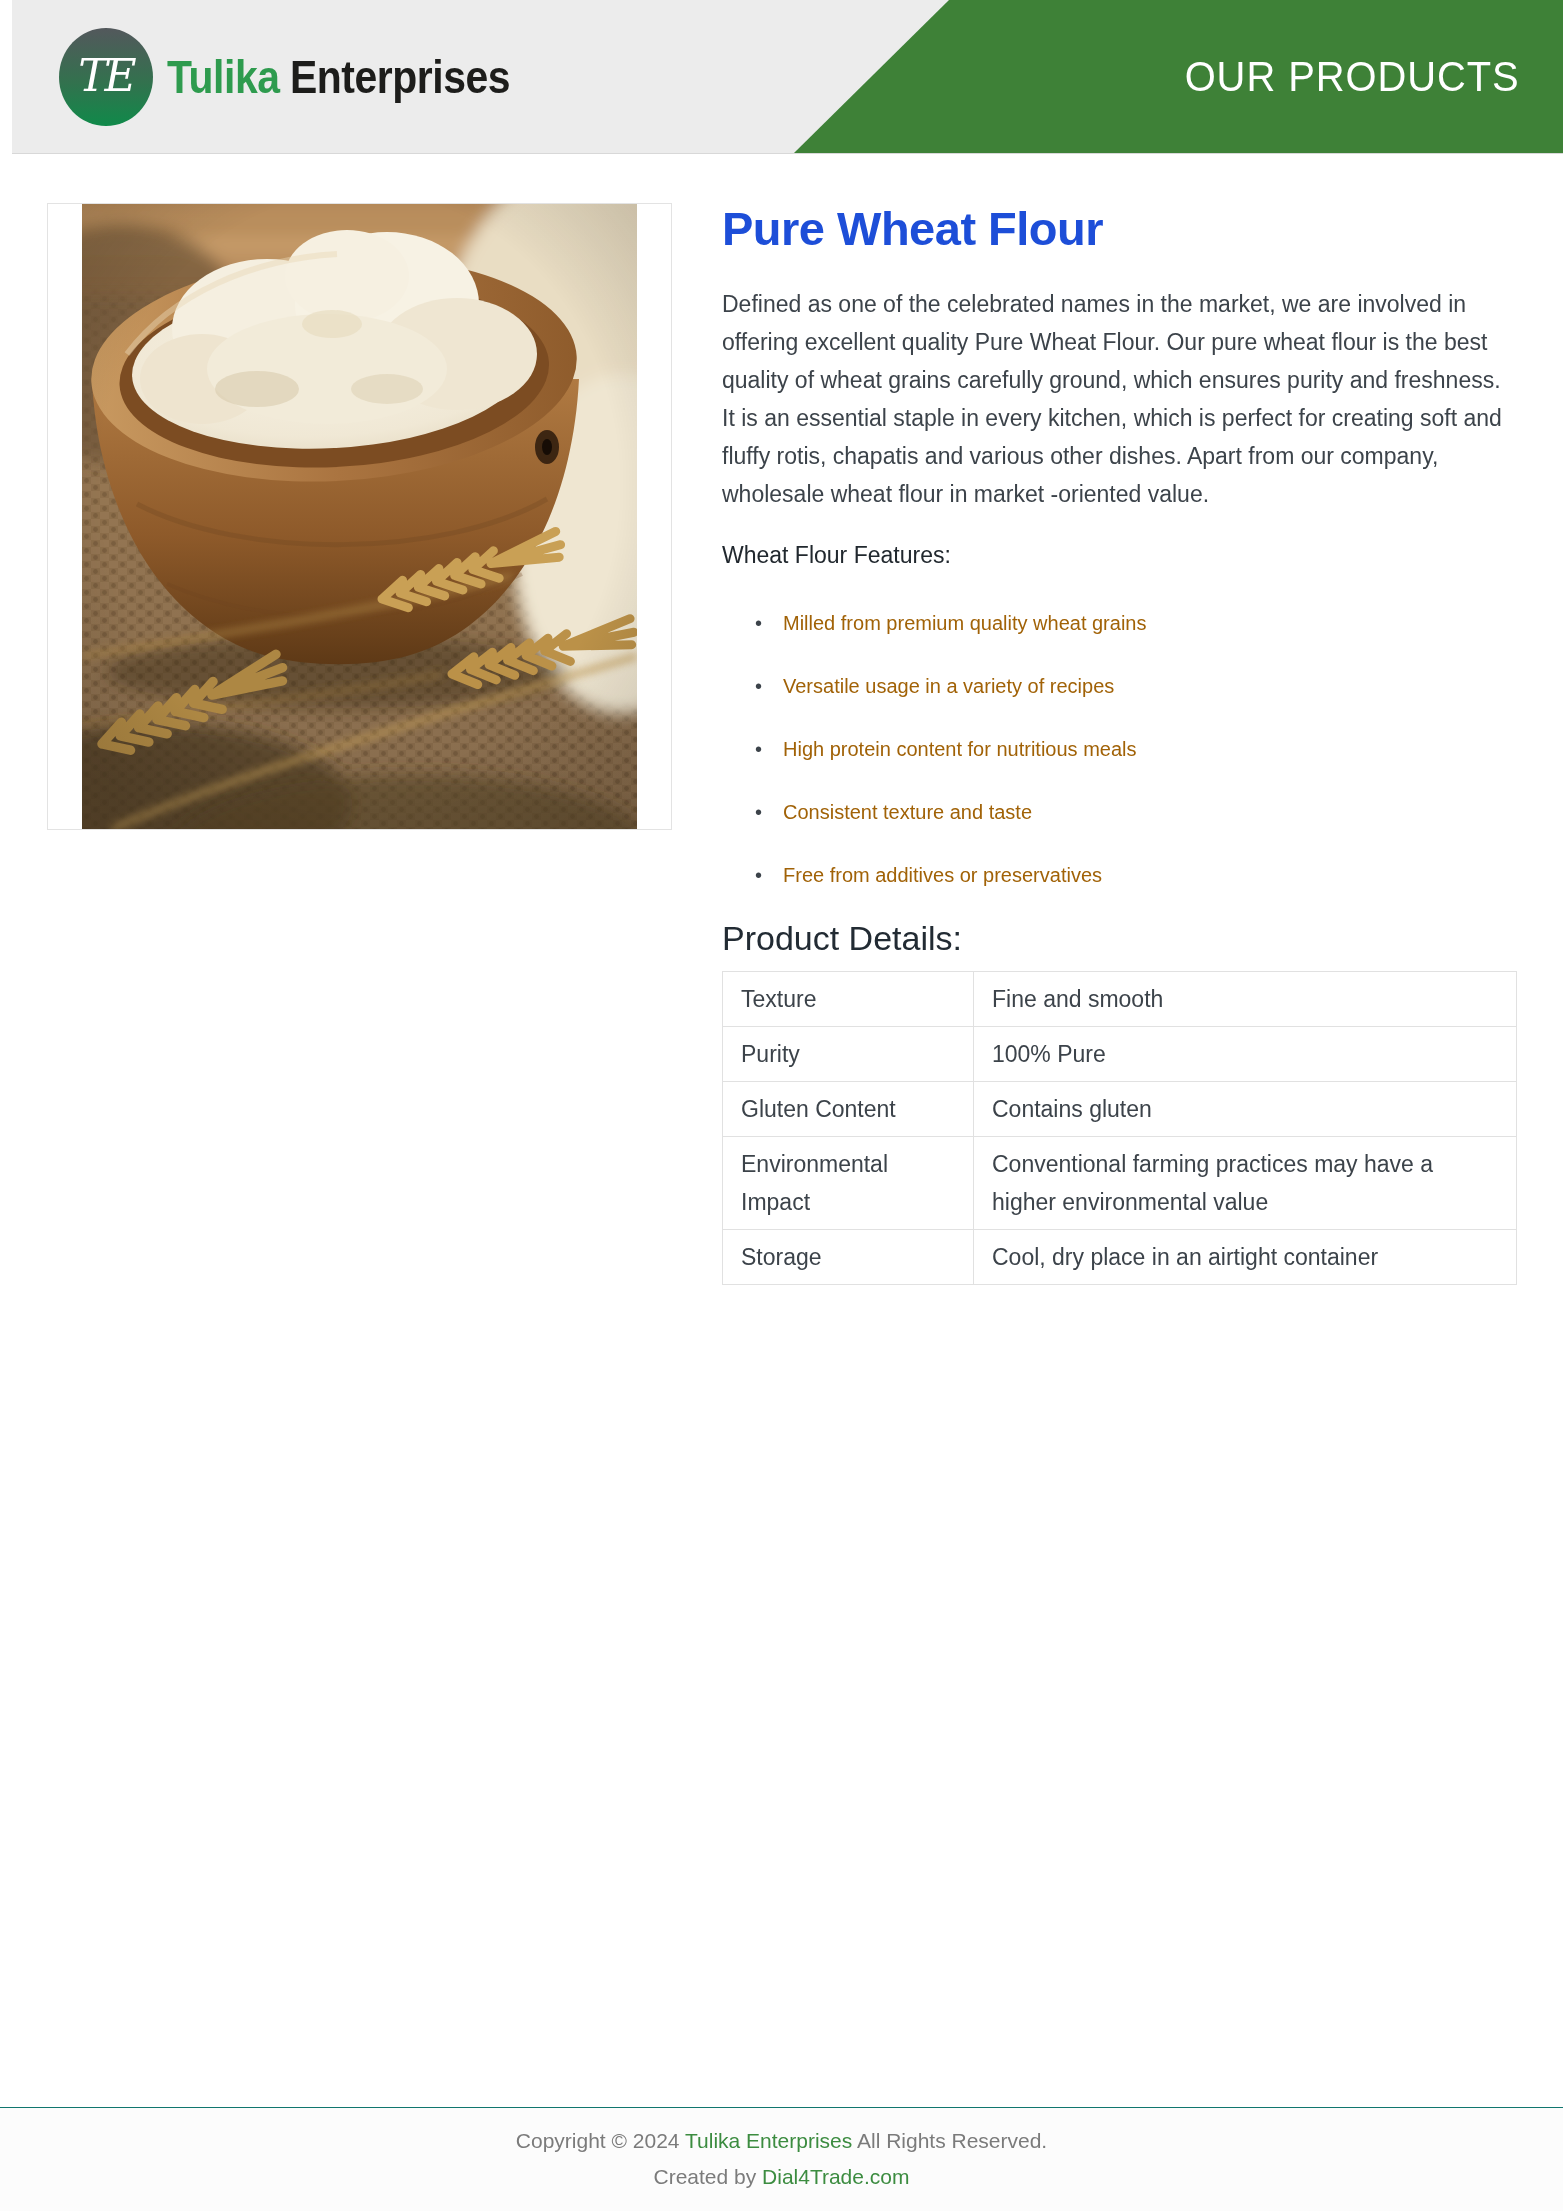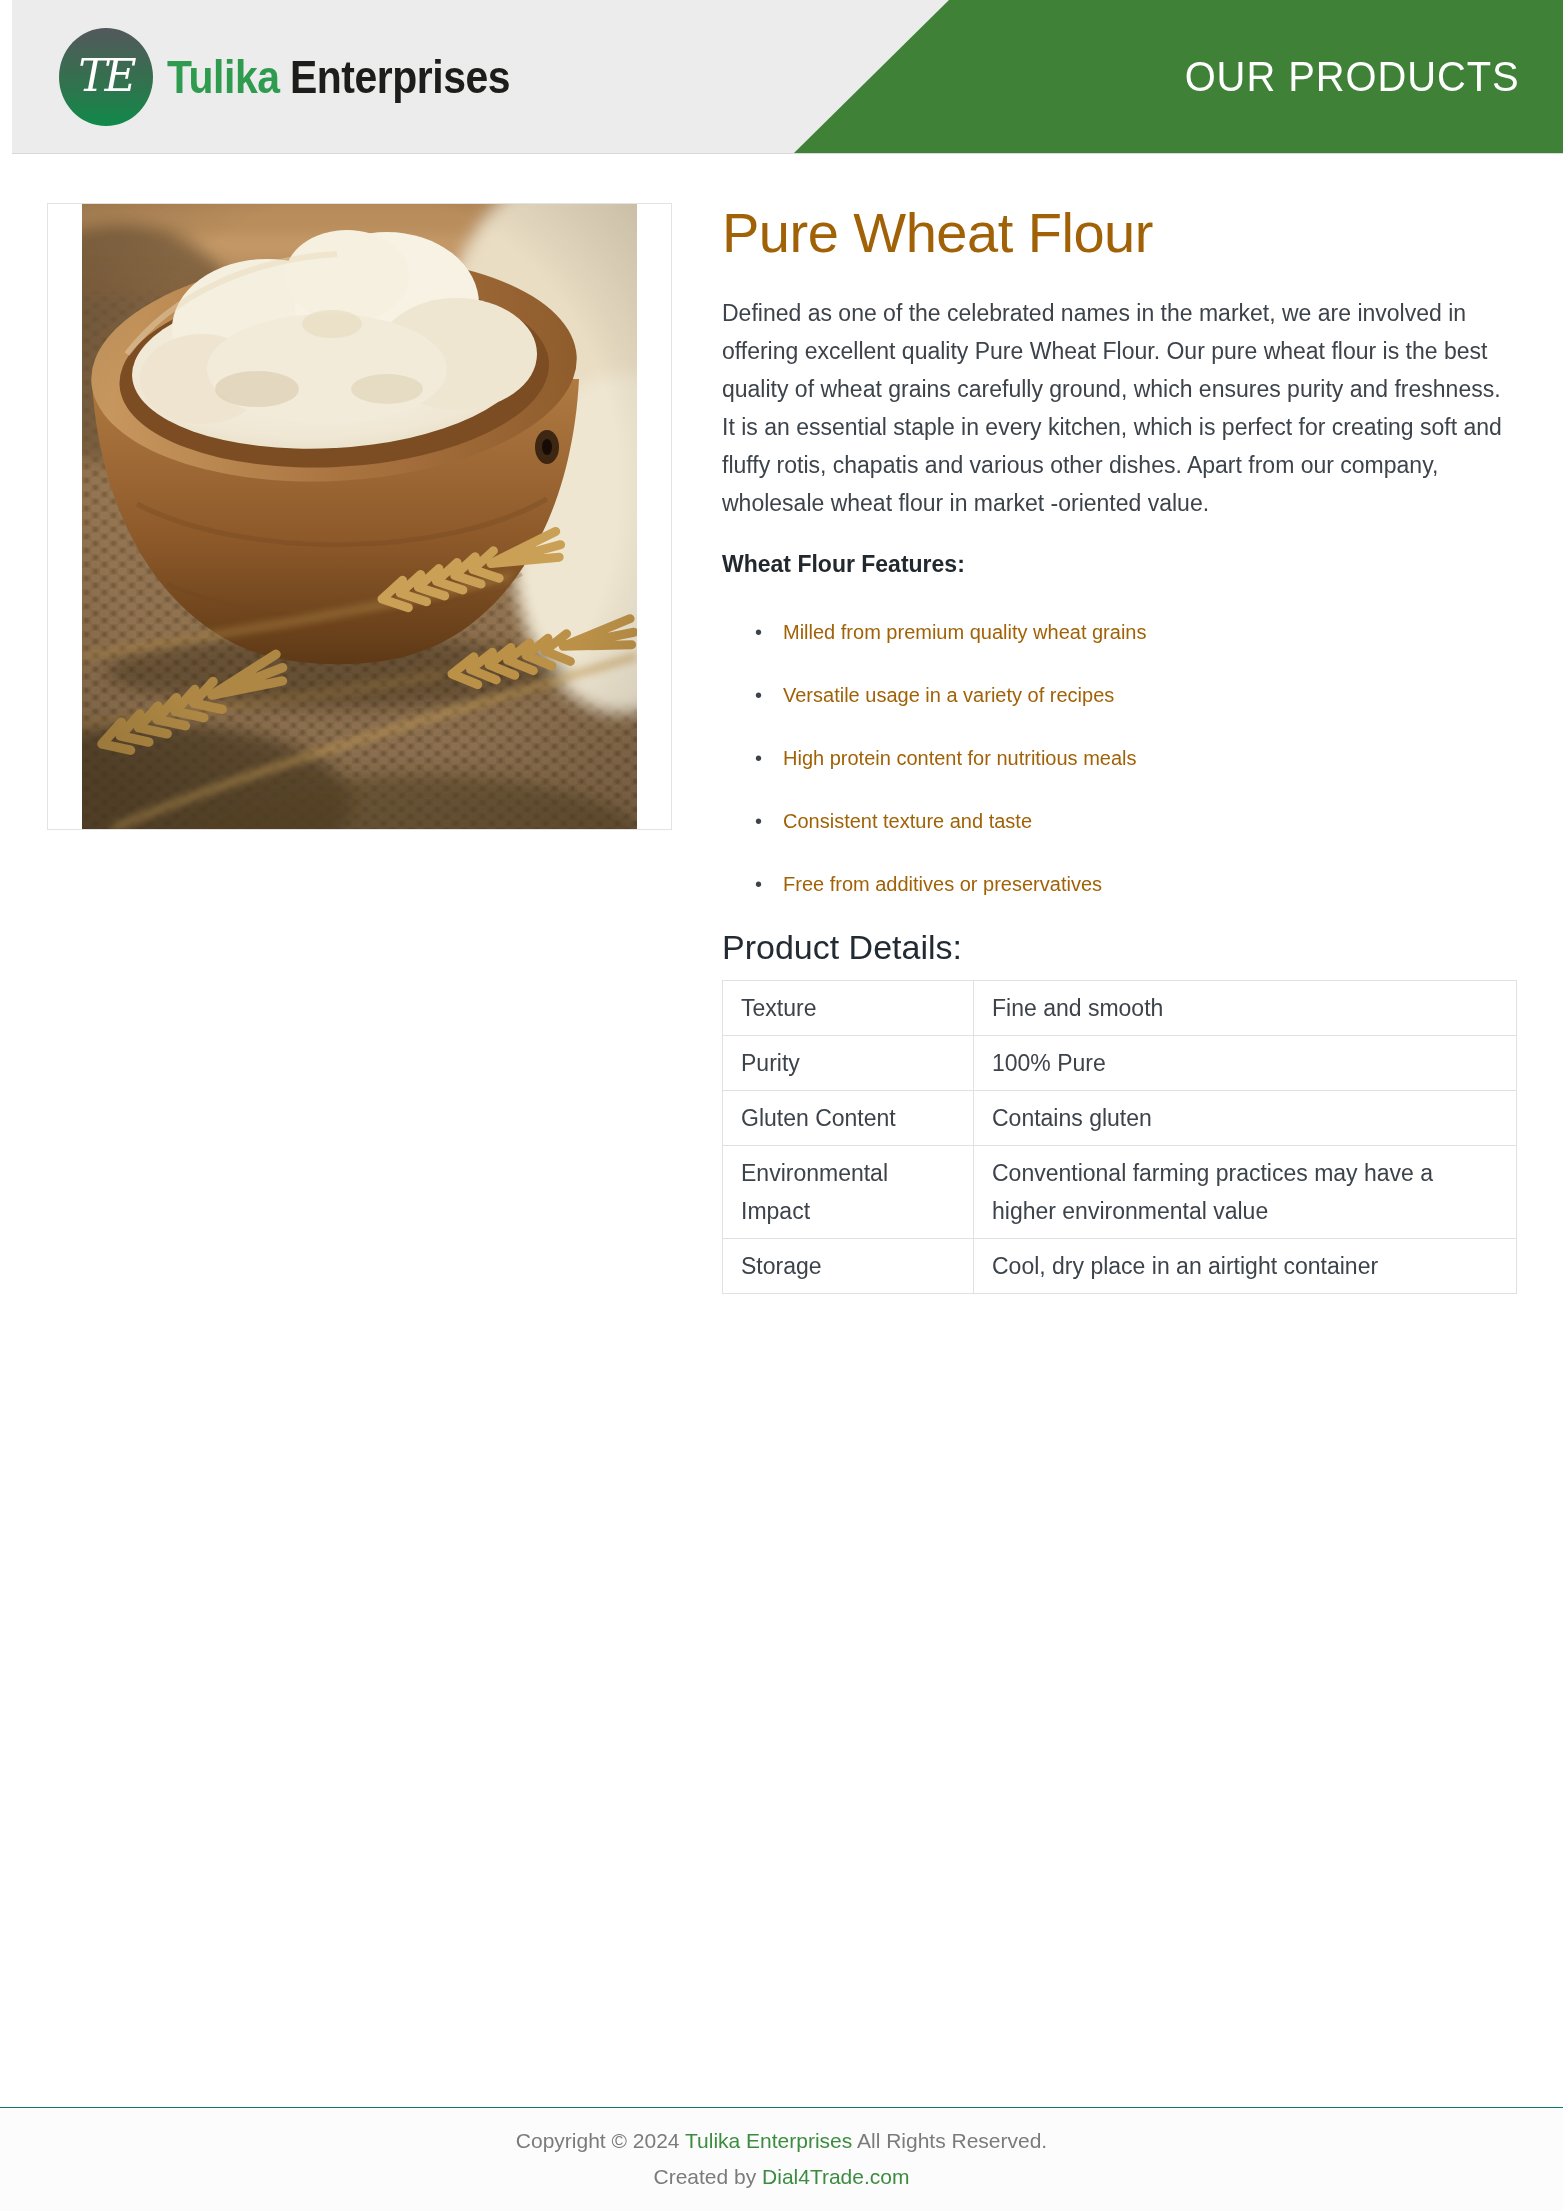--- a/index.html
+++ b/index.html
@@ -41,25 +41,25 @@
   }
 
   
   .product-figure {
     position:absolute; left:47px; top:203px; width:623px; height:625px;
     border:1px solid #e3e3e3; background:#ffffff;
     display:flex; justify-content:center; overflow:hidden;
   }
   .content { position:absolute; left:722px; top:203px; width:795px; }
   .product-title {
-    margin:2px 0 0; font-size:56px; line-height:1; font-weight:normal;
-    color:#a16207; letter-spacing:-0.5px;
+    margin:2px 0 0; font-size:47px; line-height:1; font-weight:bold;
+    color:#1d4ed8; letter-spacing:-0.5px;
   }
   .description { margin:33px 0 17px; font-size:23px; line-height:38px; color:#3c434a; }
-  .features-heading { margin:30px 0 0; font-size:23px; line-height:1.1; font-weight:bold; color:#21282e; }
+  .features-heading { margin:30px 0 0; font-size:23px; line-height:1.1; font-weight:normal; color:#21282e; }
   .features { list-style:none; margin:36px 0 0; padding:0; }
   .features li { position:relative; padding-left:61px; font-size:20px; line-height:39px; color:#a16207;margin-top:24px; }
   .features li::before { content:"\2022"; position:absolute; left:33px; top:0; color:#3c434a; }
   .details-heading { margin:26px 0 16px; font-size:34px; line-height:1; font-weight:normal; color:#222b33; }
   .details-table { border-collapse:collapse; width:795px; table-layout:fixed; }
   .details-table td {
     border:1px solid #e1e1e1; font-size:23px; line-height:38px; color:#3c434a;
     padding:8px 18px; vertical-align:middle; word-wrap:break-word;
   }
   .details-table td.label-cell { width:214px; }

